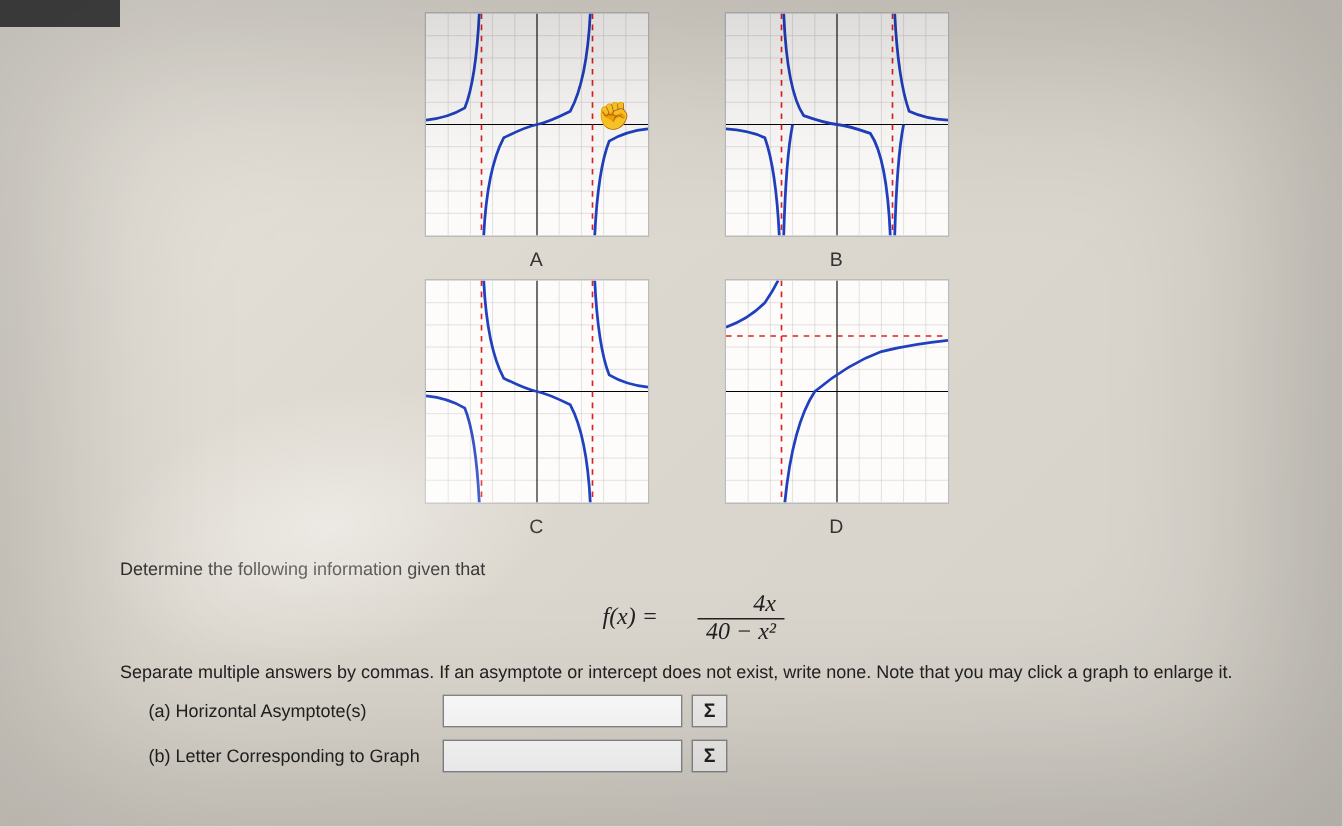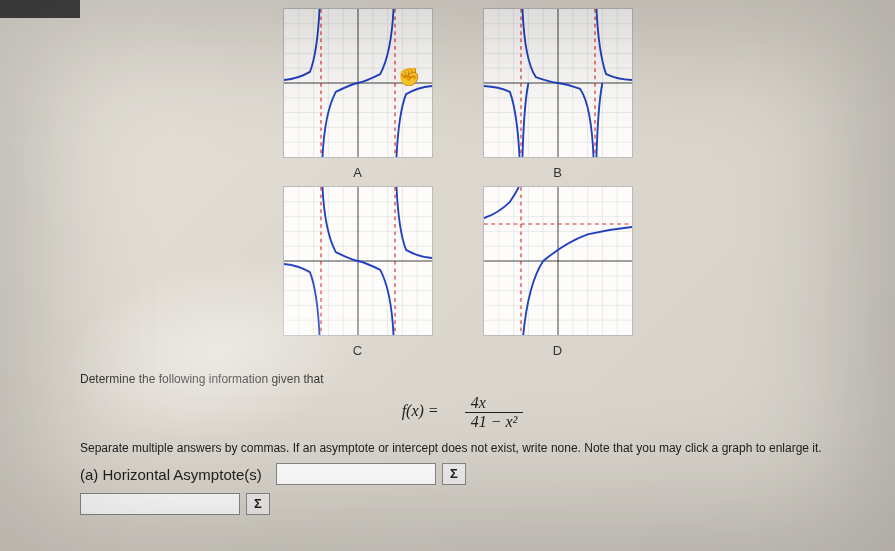--- a/index.html
+++ b/index.html
@@ -57,40 +57,41 @@
   .formula {
     text-align: center;
     font-family: Liberation Serif, serif;
     font-style: italic;
     font-size: 16px;
     margin: 8px 0 10px 0;
   }
   .frac {
     display: inline-block;
     vertical-align: middle;
-    text-align: left;
+    text-align: right;
     margin-left: 22px;
   }
   .frac .num {
     border-bottom: 1px solid #222;
     padding: 0 6px;
   }
   .frac .den {
     padding: 0 6px;
   }
   .answer-row {
     display: flex;
     align-items: center;
     margin-top: 8px;
     gap: 6px;
   }
   .answer-label {
     width: 190px;
-    font-size: 15px;
+    font-size: 12px;
     color: #222;
+    margin-left: 19px;
   }
   .ans-input {
     width: 160px;
     height: 22px;
     border: 1px solid #888;
     background: #fff;
     padding: 0 4px;
     font-size: 12px;
   }
   .sigma-btn {
@@ -279,33 +280,34 @@
     </div>
   </div>
 
   <div class="question-block">
     <div class="prompt">Determine the following information given that</div>
 
     <div class="formula">
       <span>f(x) =</span>
       <span class="frac">
         <div class="num">4x</div>
-        <div class="den">41 − x²</div>
+        <div class="den">40 − x²</div>
       </span>
     </div>
 
     <div class="instr">Separate multiple answers by commas. If an asymptote or intercept does not exist, write none. Note that you may click a graph to enlarge it.</div>
 
     <div class="answer-row">
       <div class="answer-label">(a) Horizontal Asymptote(s)</div>
       <input class="ans-input" value="" style="">
       <div class="sigma-btn">Σ</div>
     </div>
 
     <div class="answer-row">
+      <div class="answer-label">(b) Letter Corresponding to Graph</div>
       <input class="ans-input" value="" style="">
       <div class="sigma-btn">Σ</div>
     </div>
   </div>
 </div>
 
 <div class="cursor">✊</div>
 <div class="glare"></div>
 <div class="vignette"></div>
 

